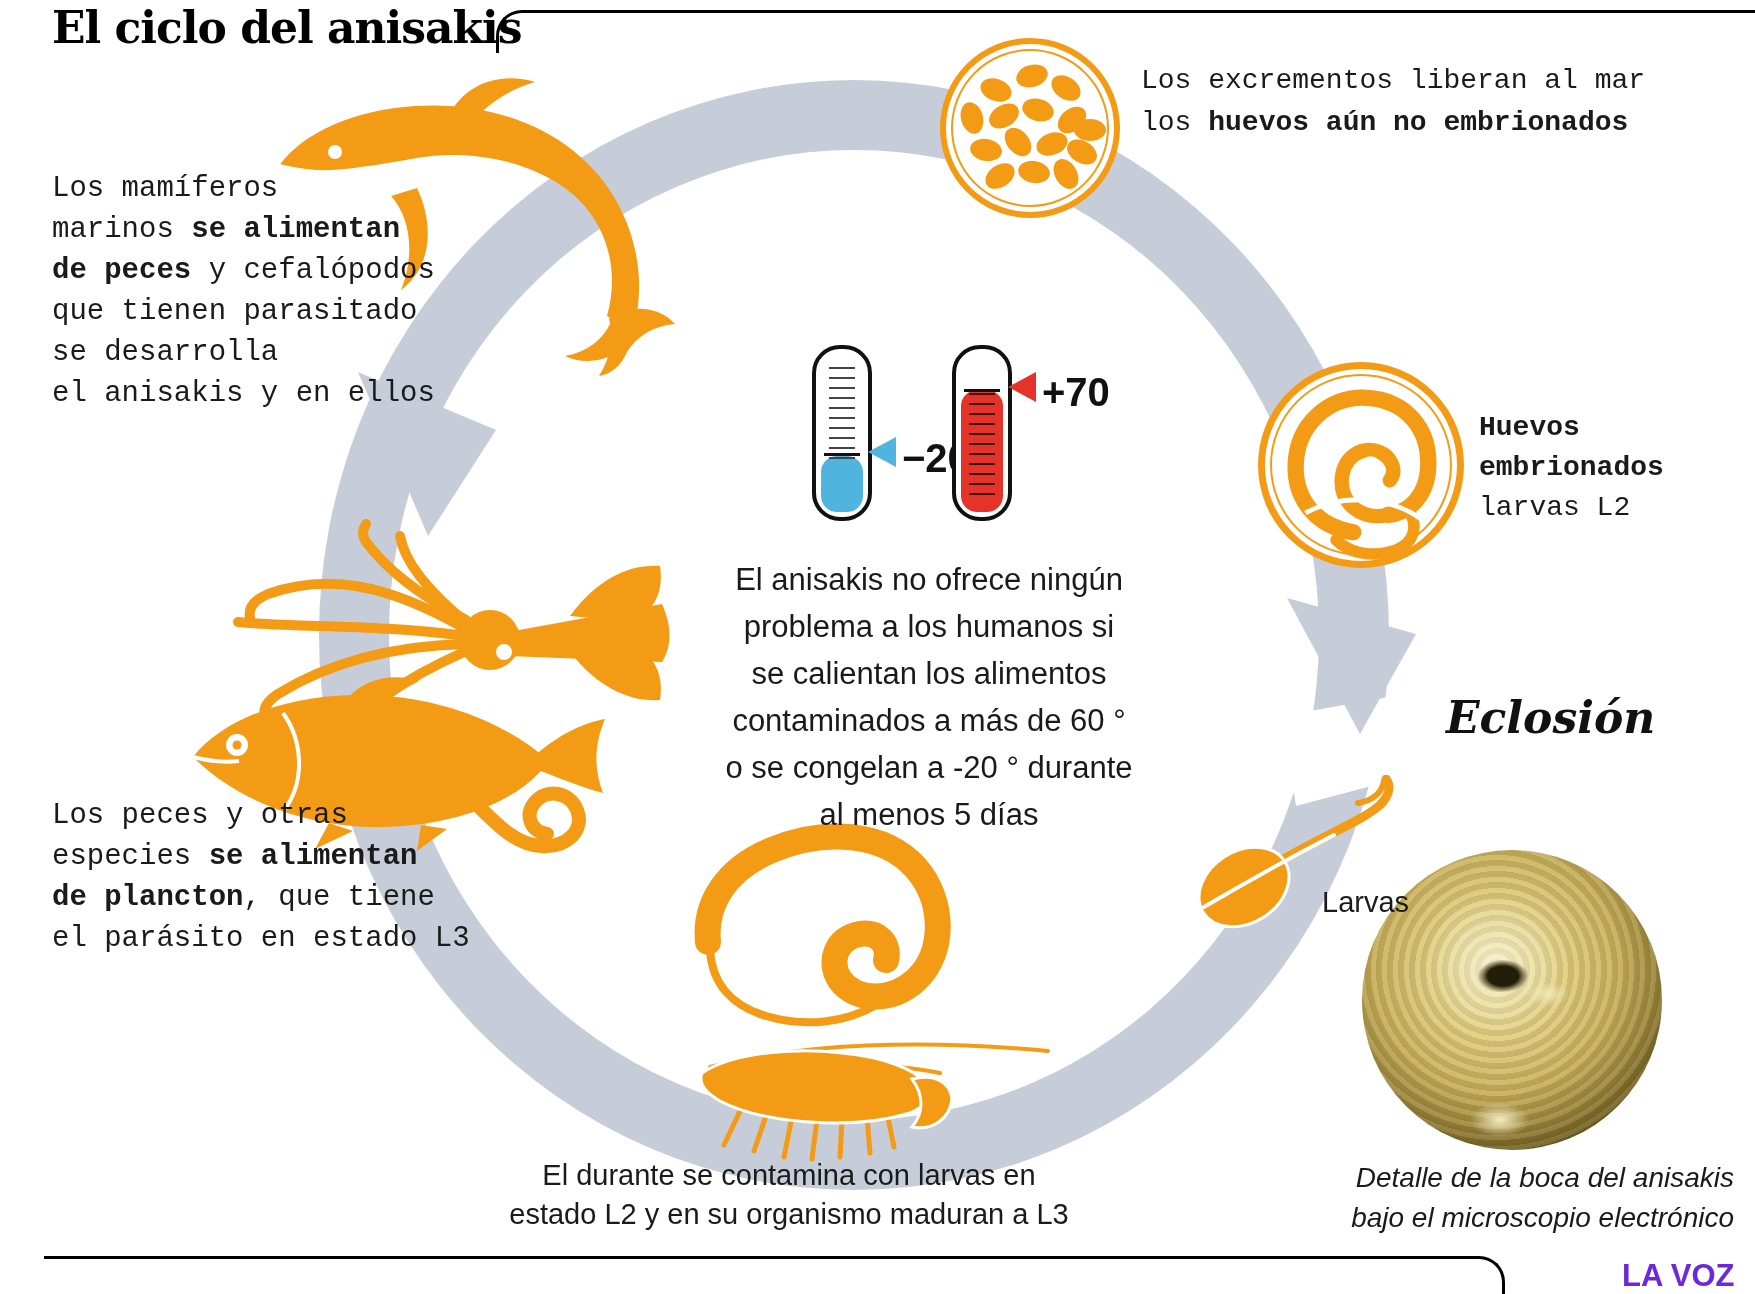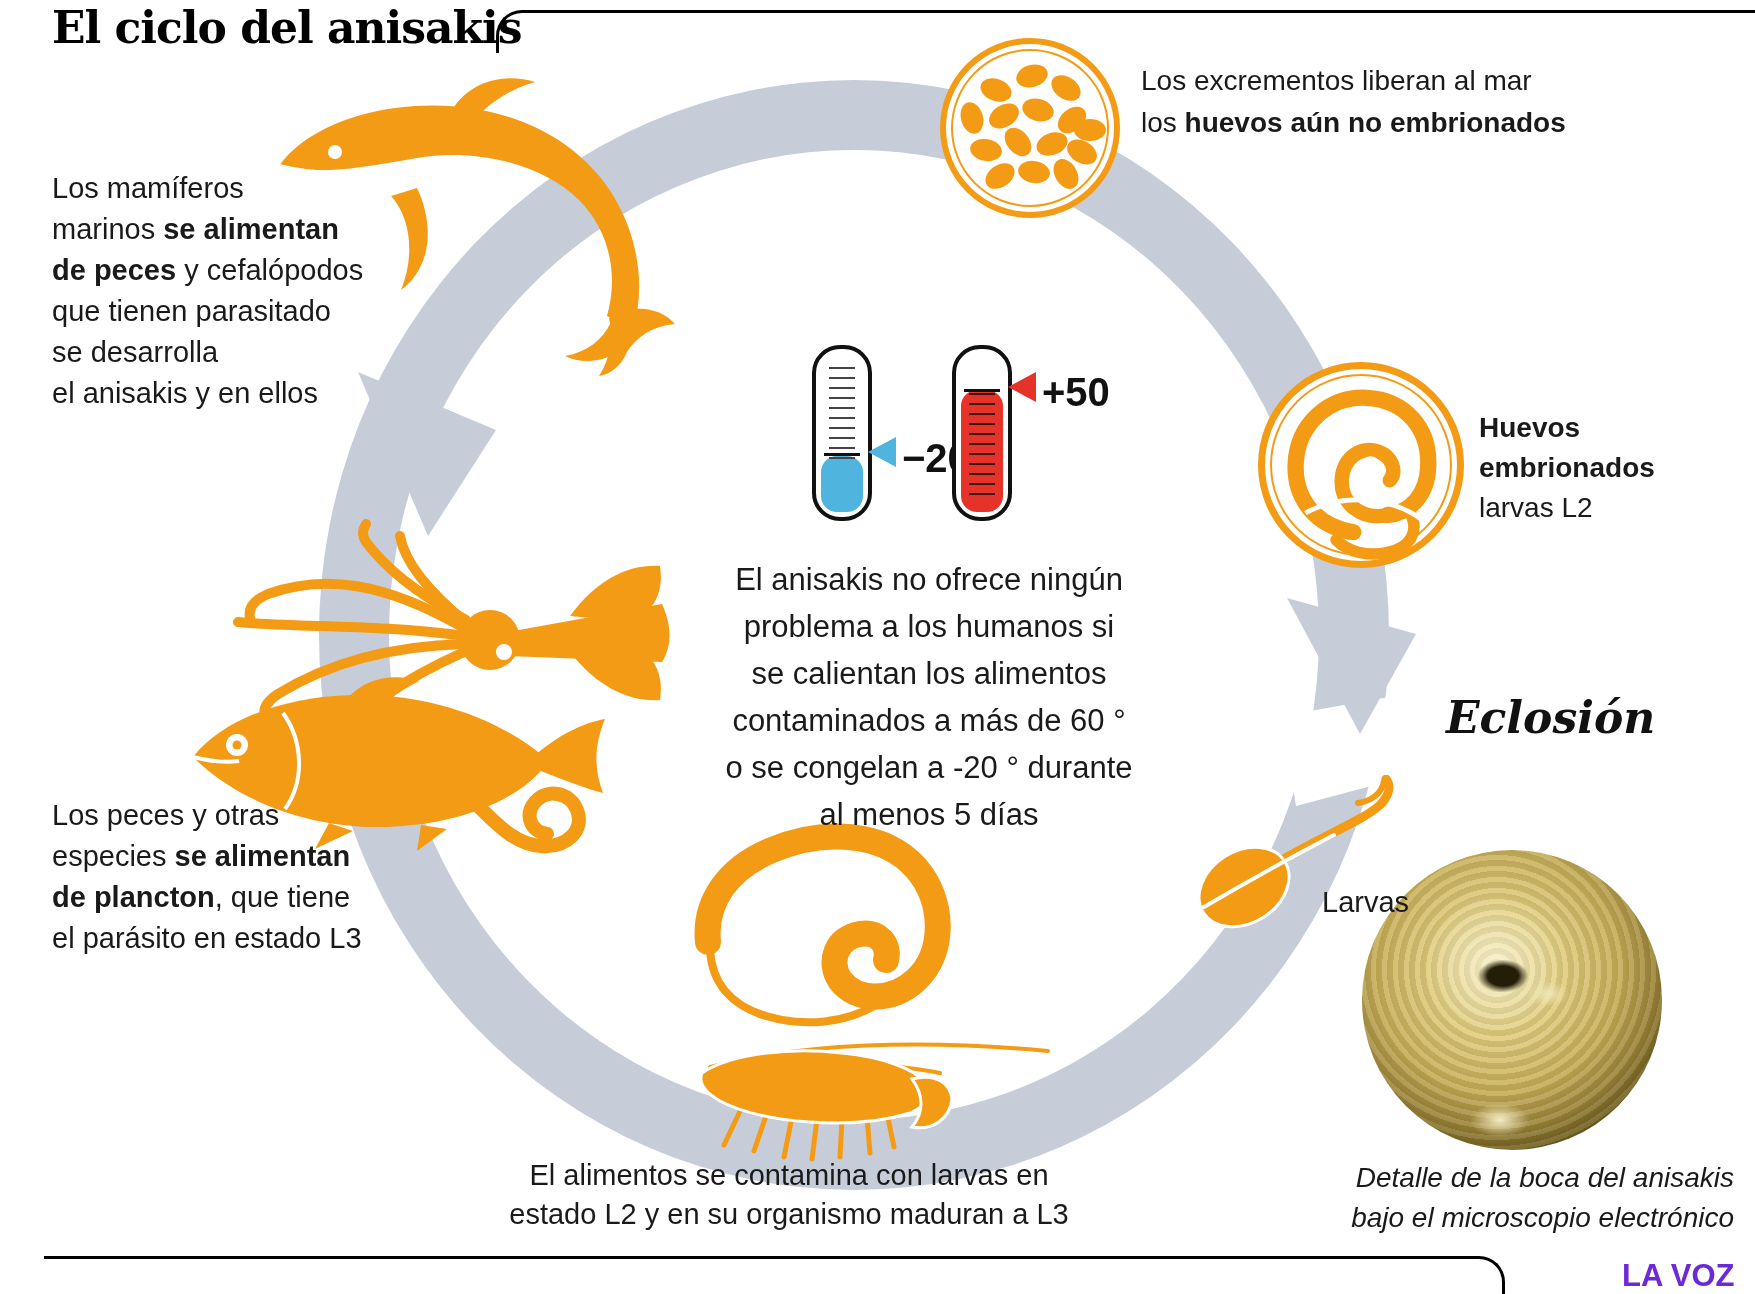--- a/index.html
+++ b/index.html
@@ -12,21 +12,21 @@
   .bottom-rule{left:0;top:1256px;width:1458px;height:38px;border-top:3px solid #000;
             border-right:3px solid #000;border-top-right-radius:26px;}
   .title{left:8px;top:2px;font-family:"DejaVu Serif",serif;font-weight:700;
          font-size:44px;letter-spacing:-1px;color:#000;}
   .brand{left:1578px;top:1258px;font-size:31px;font-weight:700;letter-spacing:0px;color:#6d28d9;}
   
   .ring{left:275px;top:80px;width:1070px;height:1110px;box-sizing:border-box;
         border:70px solid #C7CDD8;border-radius:50%;}
   svg.overlay{left:0;top:0;pointer-events:none;}
   
-  .tb{line-height:41px;font-size:29px;}
+  .tb{line-height:41px;font-size:29px;font-family:Liberation Mono, monospace;}
   .tb b{font-weight:700;}
   .left-top{left:8px;top:168px;}
   .left-bottom{left:8px;top:795px;}
   .topright{left:1097px;top:60px;line-height:42px;font-size:28px;}
   .egglabel{left:1435px;top:408px;line-height:40px;font-size:28px;}
   .eclosion{left:1402px;top:692px;font-family:"DejaVu Serif",serif;font-style:italic;
             font-weight:600;font-size:44px;color:#111;}
   .larvas{left:1278px;top:886px;font-size:29px;}
   .center-text{left:665px;top:556px;width:440px;text-align:center;font-size:31px;
                line-height:47px;}
@@ -193,21 +193,21 @@
   </div>
   <div class="abs pointer" style="left:824px;top:437px;border-right:28px solid #4FB4DE"></div>
   <div class="abs t-label" style="left:858px;top:436px">−20</div>
 
   <div class="abs thermo" style="left:908px;top:345px">
     <div class="t-fill" style="height:122px;background:#E5332A"></div>
     <div class="t-ticks" style="top:44px;height:110px;background:repeating-linear-gradient(to bottom,#3a1510 0 2px,transparent 2px 10px)"></div>
     <div class="t-line" style="top:40px"></div>
   </div>
   <div class="abs pointer" style="left:964px;top:372px;border-right:28px solid #E5332A"></div>
-  <div class="abs t-label" style="left:998px;top:370px">+50</div>
+  <div class="abs t-label" style="left:998px;top:370px">+70</div>
 
   <div class="abs micro"></div>
 
   <div class="abs tb left-top">
     <div><span>Los mamíferos</span></div>
     <div><span>marinos </span><b>se alimentan</b></div>
     <div><b>de peces</b><span> y cefalópodos</span></div>
     <div>que tienen parasitado</div>
     <div>se desarrolla</div>
     <div>el anisakis y en ellos</div>
@@ -238,21 +238,21 @@
   </div>
 
   <div class="abs tb left-bottom">
     <div>Los peces y otras</div>
     <div><span>especies </span><b>se alimentan</b></div>
     <div><b>de plancton</b><span>, que tiene</span></div>
     <div>el parásito en estado L3</div>
   </div>
 
   <div class="abs bottom-center">
-    <div>El alimentos se contamina con larvas en</div>
+    <div>El durante se contamina con larvas en</div>
     <div>estado L2 y en su organismo maduran a L3</div>
   </div>
 
   <div class="abs micro-caption">
     <div>Detalle de la boca del anisakis</div>
     <div>bajo el microscopio electrónico</div>
   </div>
 
 </div>
 

